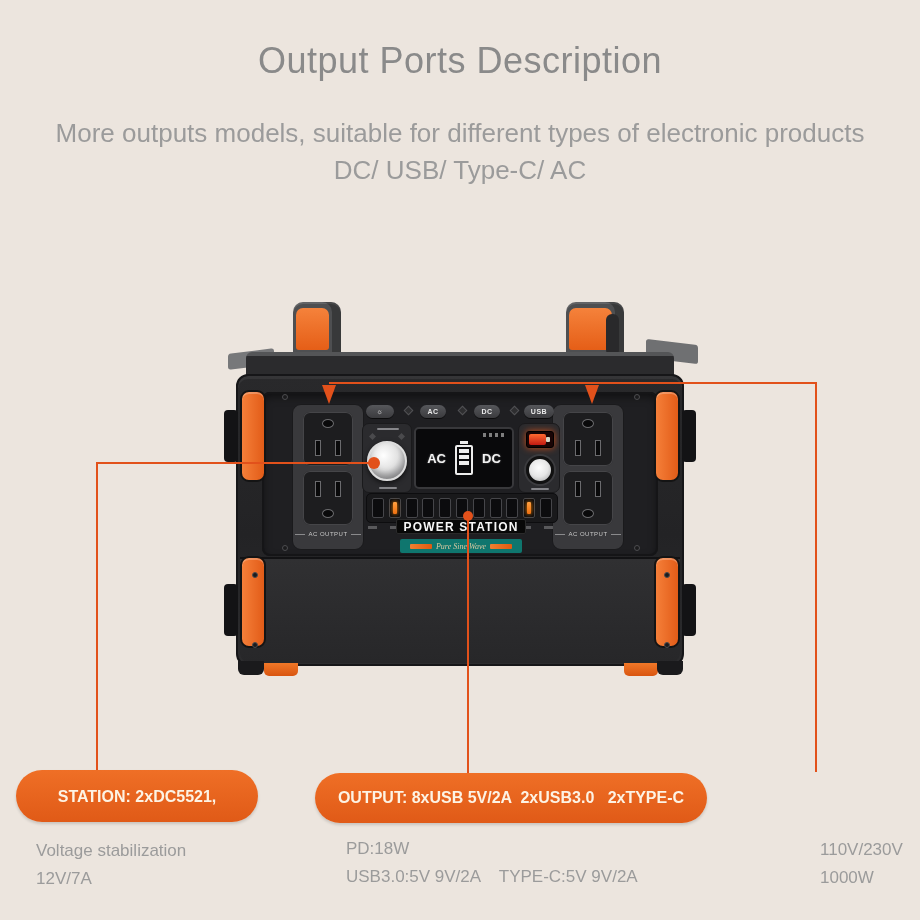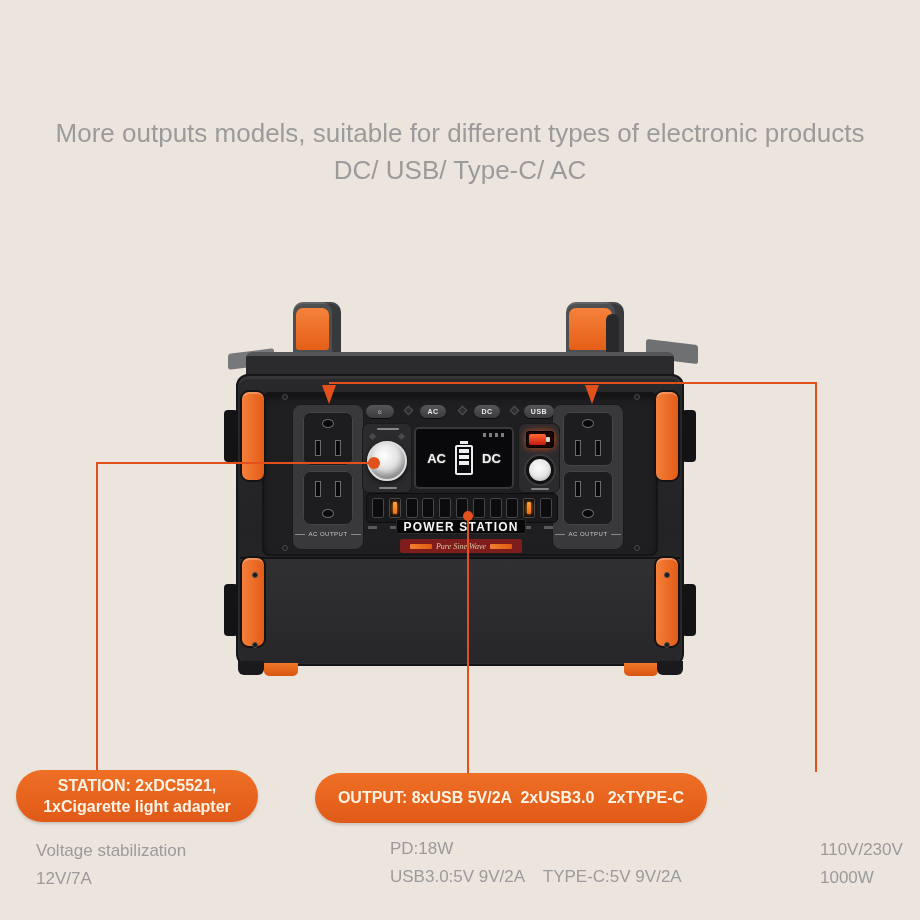--- a/index.html
+++ b/index.html
@@ -88,49 +88,50 @@
     display:flex;align-items:center;justify-content:space-between;padding:0 5px;}
   .usb-port{position:relative;width:12px;height:20px;background:#0C0C0E;border:1px solid #46464A;border-radius:2px;}
   .usb-port.lit::after{content:"";position:absolute;left:3px;top:3px;width:4px;height:12px;border-radius:1px;
     background:linear-gradient(180deg,#FFA040,#F07010);box-shadow:0 0 4px #FF8800;}
   .usb-labels{left:368px;top:526px;width:188px;height:3px;opacity:.6;
     background:repeating-linear-gradient(90deg,#808082 0 9px,transparent 9px 22px);}
 
   
   .brand{left:396px;top:519px;width:130px;height:15px;background:#080808;border:1px solid #2A2A2A;border-radius:2px;
     display:flex;align-items:center;justify-content:center;font-size:12px;font-weight:800;letter-spacing:1.2px;color:#F7F7F7;}
-  .tagline{left:400px;top:539px;width:122px;height:14px;background:#7f1d1d;border-radius:2px;
+  .tagline{left:400px;top:539px;width:122px;height:14px;background:#0f766e;border-radius:2px;
     display:flex;align-items:center;justify-content:center;gap:4px;}
   .tag-block{width:22px;height:5px;border-radius:1px;background:linear-gradient(90deg,#F08030,#E05A10);}
   .tag-text{font-family:"Liberation Serif",serif;font-style:italic;font-size:8px;color:#D9C9A2;white-space:nowrap;}
 
   
   .foot-dark{width:26px;height:14px;background:#1A1A1C;border-radius:0 0 6px 6px;}
   .foot-orange{width:34px;height:13px;border-radius:0 0 5px 5px;background:linear-gradient(180deg,#F07828,#D95510);}
 
   
   .connector-layer{left:0;top:0;width:920px;height:920px;pointer-events:none;}
 
   
   .pill{border-radius:26px;background:linear-gradient(180deg,#EF6F26,#E05A17);box-shadow:0 2px 3px rgba(0,0,0,.15);
     display:flex;flex-direction:column;align-items:center;justify-content:center;
     color:var(--pill-text);font-weight:bold;text-align:center;}
   .pill-dc{left:16px;top:770px;width:242px;height:52px;font-size:16px;line-height:21px;}
   .pill-usb{left:315px;top:773px;width:392px;height:50px;font-size:16px;}
   .pill-ac{left:742px;top:774px;width:164px;height:50px;font-size:17px;}
   .spec{color:var(--text-gray);font-size:17px;line-height:28px;}
   .spec-dc{left:36px;top:837px;}
-  .spec-usb{left:346px;top:835px;margin-left:44px;}
+  .spec-usb{left:346px;top:835px;}
   .spec-ac{left:776px;top:836px;margin-left:44px;}
 </style>
 </head>
 <body>
 
 <div class="stage">
 
+  <div class="abs title">Output Ports Description</div>
   <div class="abs subtitle sub1">More outputs models, suitable for different types of electronic products</div>
   <div class="abs subtitle sub2">DC/ USB/ Type-C/ AC</div>
 
   <div>
 
     <div class="abs handle h-left">
       <div class="grip"></div>
     </div>
     <div class="abs handle h-right">
       <div class="grip"></div>
@@ -265,21 +266,20 @@
 
     <path d="M97,770 V463 H372" fill="none" stroke="#E2511B" stroke-width="2"></path>
     <circle cx="374" cy="463" r="6" fill="#E2511B"></circle>
 
     <path d="M468,516 V773" fill="none" stroke="#E2511B" stroke-width="2"></path>
     <circle cx="468" cy="516" r="5" fill="#E2511B"></circle>
   </svg>
 
   <div class="abs pill pill-dc">
     <div>STATION: 2xDC5521,</div>
-    <div>1xCigarette light adapter</div>
   </div>
   <div class="abs pill pill-usb">
     <div class="pre">OUTPUT: 8xUSB 5V/2A  2xUSB3.0   2xTYPE-C</div>
   </div>
 
   <div class="abs spec spec-dc">
     <div>Voltage stabilization</div>
     <div>12V/7A</div>
   </div>
   <div class="abs spec spec-usb">

